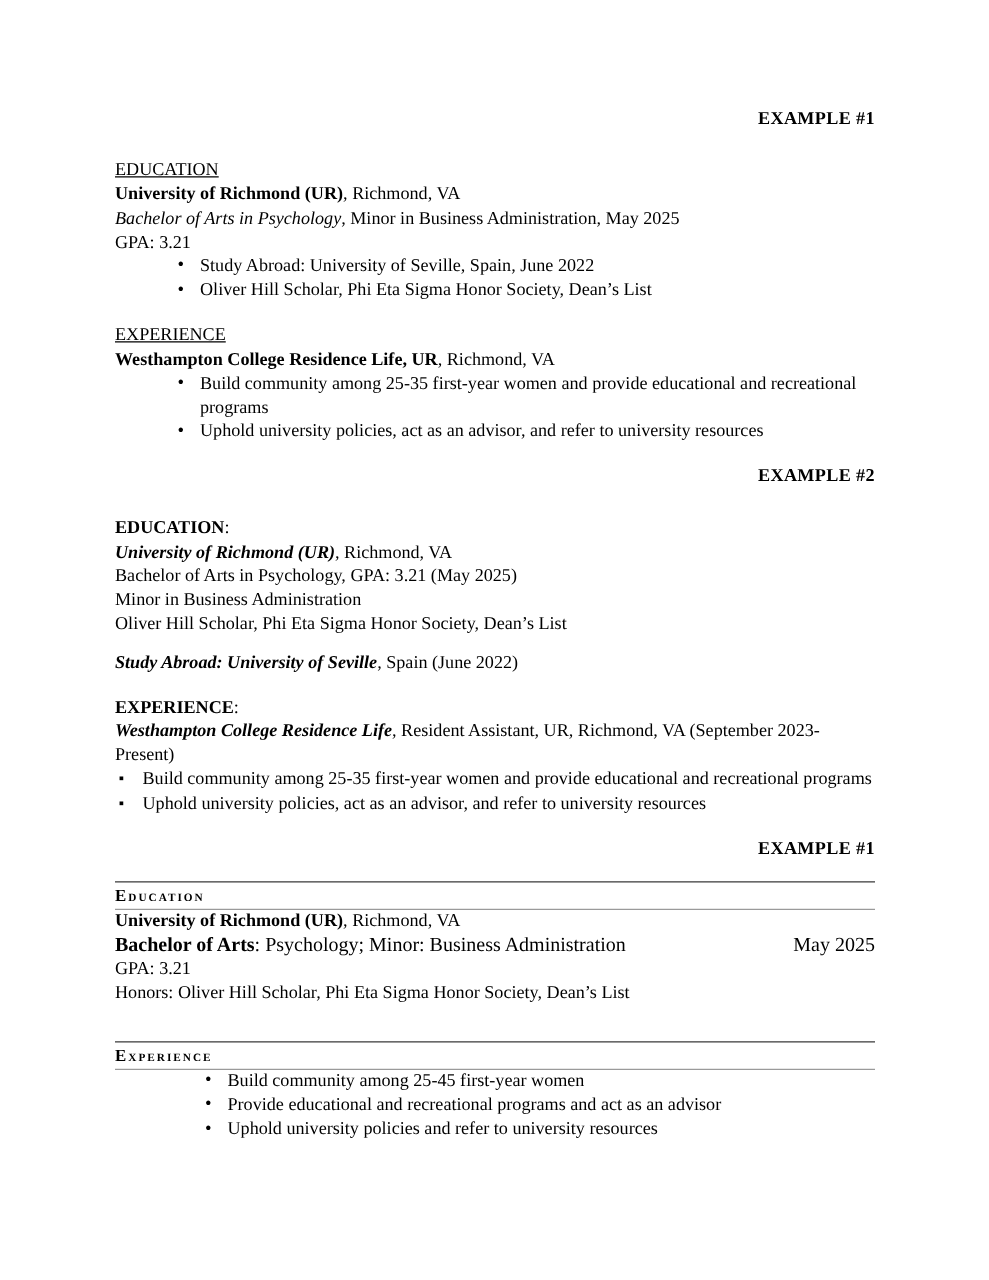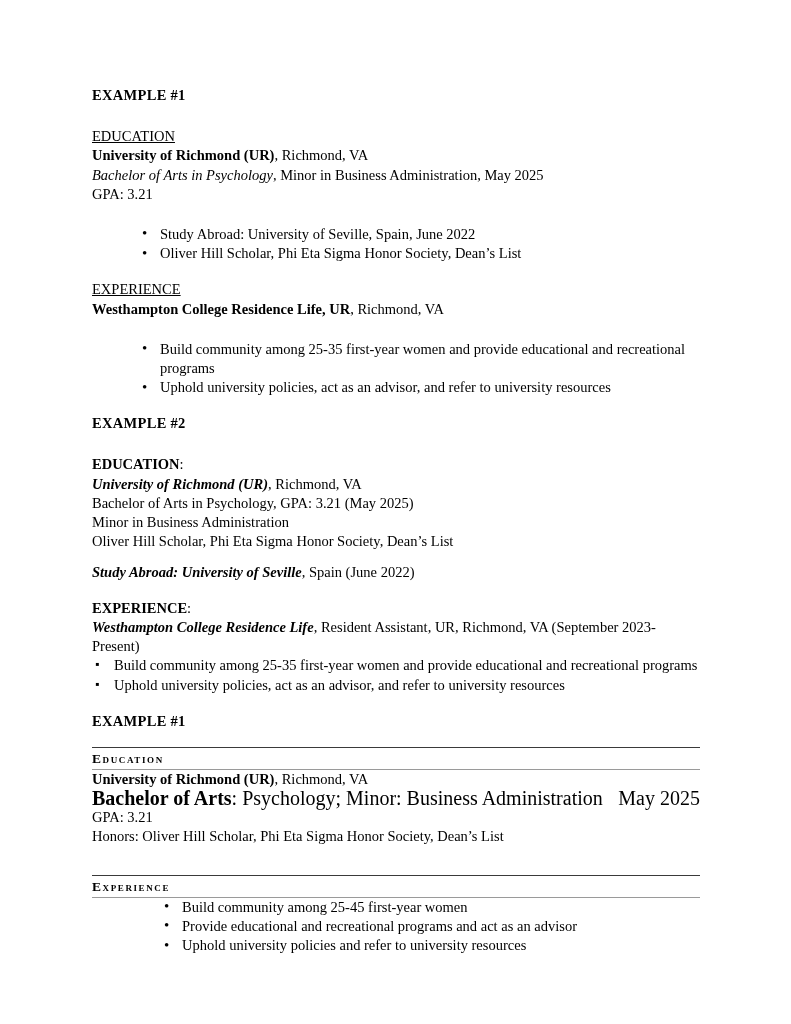--- a/index.html
+++ b/index.html
@@ -24,21 +24,21 @@
     background: #ffffff;
   }
   .content {
     position: absolute;
     left: 92px;
     top: 86px;
     width: 608px;
   }
 
   .ex-title {
-    text-align: left;
+    text-align: right;
     font-weight: bold;
     font-size: 14.5px;
     letter-spacing: 0.3px;
     margin: 0;
     line-height: 1.25;
   }
 
   .block { margin: 0; }
 
   .line {
@@ -75,21 +75,21 @@
   ul.round > li {
     padding-left: 22px;
   }
   ul.round > li::before {
     content: "\2022";
     position: absolute;
     left: 4px;
     top: -0.5px;
     font-size: 15px;
   }
-  ul.round.ind1 { margin-left: 46px; margin-top: 21px; }
+  ul.round.ind1 { margin-left: 46px; }
   ul.round.ind3 { margin-left: 68px; }
 
   
   ul.square > li {
     padding-left: 21px;
   }
   ul.square > li::before {
     content: "\25AA";
     position: absolute;
     left: 2px;
@@ -113,21 +113,21 @@
     font-size: 13.5px;
     font-variant: small-caps;
     letter-spacing: 1.6px;
     line-height: 19px;
     padding: 1px 0 1px 0;
   }
   .row3 {
     display: flex;
     justify-content: flex-end;
     align-items: baseline;
-    font-size: 20px;
+    font-size: 16px;
     line-height: 19.2px;
   }
   .row3 .left { flex: 1 1 auto; padding-right: 12px; }
   .row3 .right { flex: 0 0 auto; white-space: nowrap; }
 </style>
 </head>
 <body>
 
 <div class="page">
   <div class="content">

